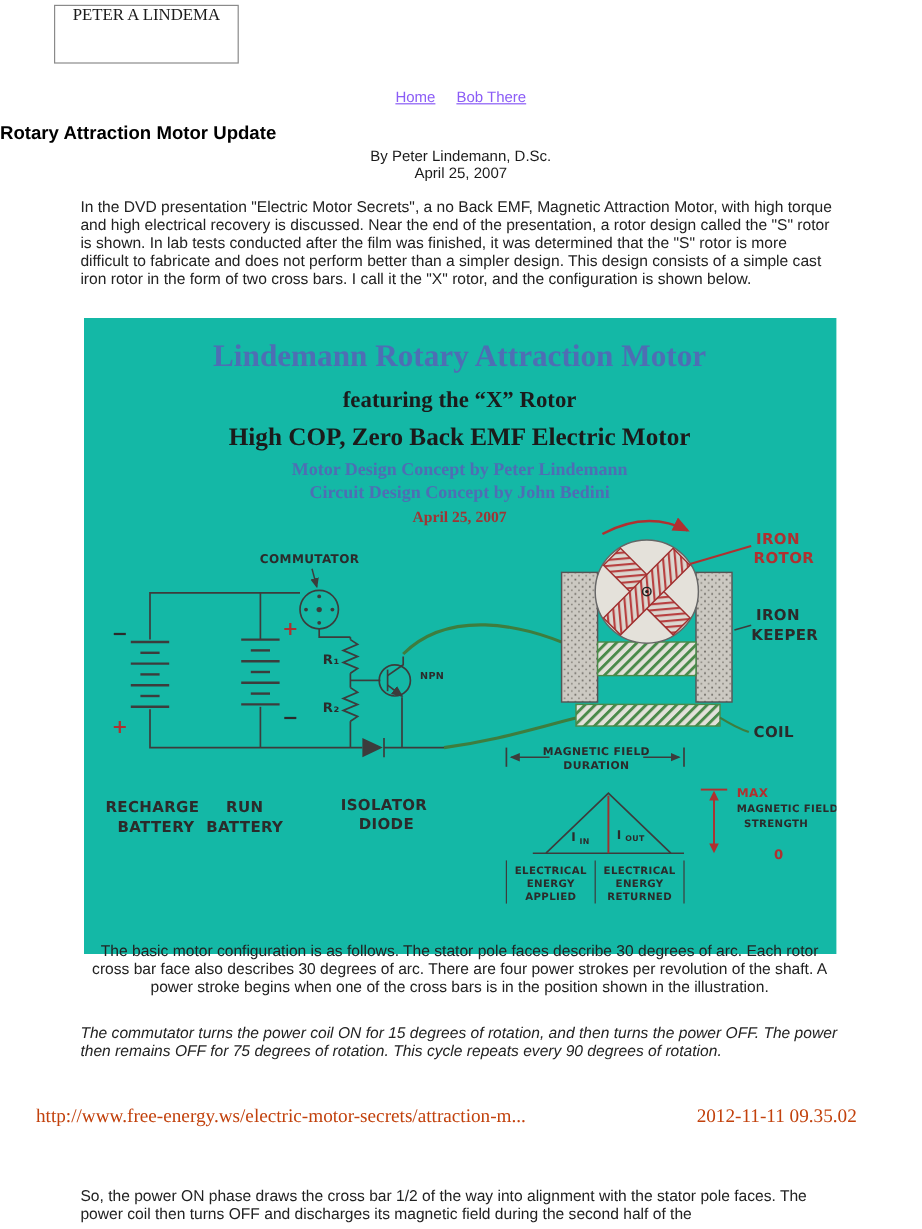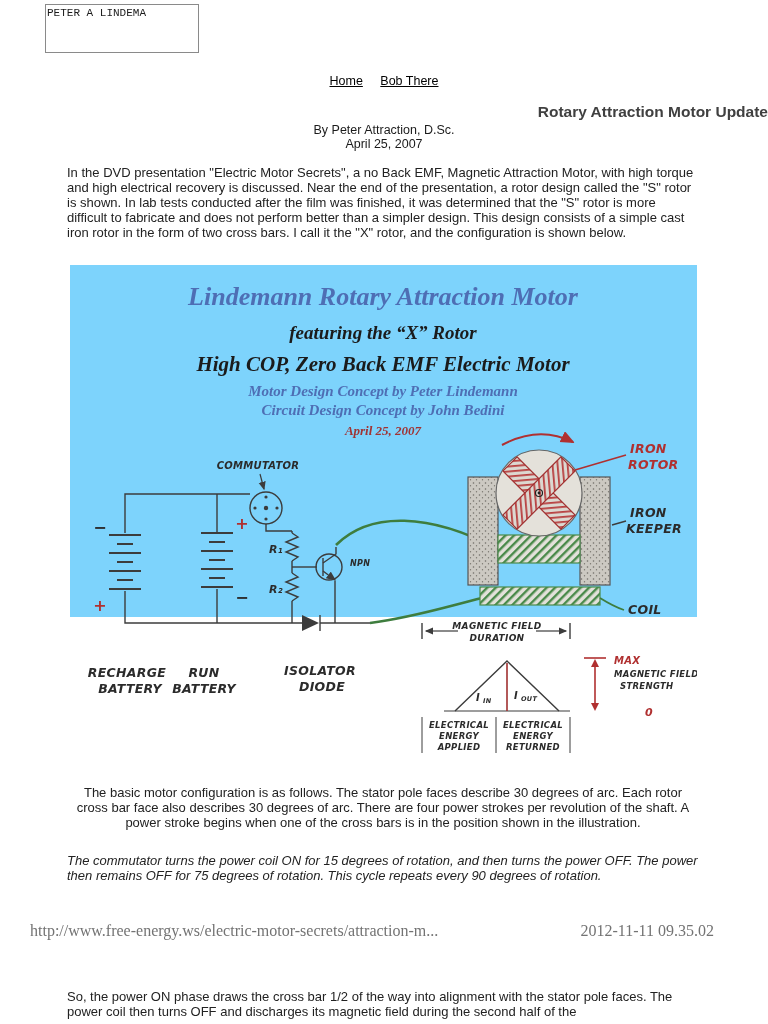--- a/index.html
+++ b/index.html
@@ -1,44 +1,44 @@
 <!DOCTYPE html>
 <html><head>
 <meta charset="utf-8">
 <style>
   html,body{margin:0;padding:0;background:#ffffff;}
   .page{position:relative;width:768px;height:1024px;background:#ffffff;overflow:hidden;
         font-family:"Liberation Sans",sans-serif;color:#1b1b1b;}
 
   .header-box{position:absolute;left:45px;top:4px;width:152px;height:47px;
               border:1px solid #8a8a8a;background:#fff;overflow:hidden;}
-  .header-box span{display:block;font-family:Liberation Mono, monospace;font-size:11px;
-                   line-height:17px;white-space:nowrap;padding:0 1px;}
+  .header-box span{display:block;font-family:Liberation Serif, serif;font-size:14px;
+                   line-height:17px;white-space:nowrap;padding:0 1px;text-align:center;}
 
   .nav{position:absolute;top:74px;left:0;width:100%;text-align:center;font-size:12.5px;}
-  .nav a{color:#000000;text-decoration:underline;margin:0 7px;cursor:pointer;}
-
-  .title{position:absolute;top:103px;left:0;width:100%;text-align:right;
-         font-size:15.5px;font-weight:bold;margin:0;color:#404040;}
+  .nav a{color:#8b5cf6;text-decoration:underline;margin:0 7px;cursor:pointer;}
+
+  .title{position:absolute;top:103px;left:0;width:100%;text-align:left;
+         font-size:15.5px;font-weight:bold;margin:0;color:#000000;}
   .byline{position:absolute;top:123px;left:0;width:100%;text-align:center;font-size:12.5px;}
   .adate{position:absolute;top:137px;left:0;width:100%;text-align:center;font-size:12.5px;}
 
   .para{position:absolute;left:67px;width:632px;font-size:13px;line-height:14.9px;
         margin:0;color:#222;text-align:left;}
   #p1{top:166px;}
   #p2{top:786px;text-align:center;}
   #p3{top:854px;font-style:italic;}
   #p4{top:990px;}
 
-  .figure{position:absolute;left:70px;top:265px;width:627px;height:352px;
-          background:#7dd3fc;font-style:italic;}
+  .figure{position:absolute;left:70px;top:265px;width:627px;height:530px;
+          background:#14b8a6;}
 
   .print-footer{position:absolute;left:30px;top:922px;width:684px;display:flex;
                 justify-content:space-between;font-family:"Liberation Serif",serif;
-                font-size:16px;color:#737373;}
+                font-size:16px;color:#c2410c;}
 
   
   .fh1{font-family:"Liberation Serif",serif;font-weight:bold;font-size:26px;fill:#4e6eb4;}
   .fh2{font-family:"Liberation Serif",serif;font-weight:bold;font-size:19px;fill:#1b1b1b;}
   .fh3{font-family:"Liberation Serif",serif;font-weight:bold;font-size:21px;fill:#1b1b1b;}
   .fcr{font-family:"Liberation Serif",serif;font-weight:bold;font-size:15px;fill:#4e6eb4;}
   .fdt{font-family:"Liberation Serif",serif;font-weight:bold;font-size:13px;fill:#a03434;}
   .hd{font-family:"DejaVu Sans",sans-serif;font-weight:600;fill:#2b2b2b;letter-spacing:.3px;}
   .red{fill:#b03030;}
   .wire{stroke:#3c3c3c;stroke-width:1.4;fill:none;}
@@ -52,21 +52,21 @@
   <div class="header-box">
     <span>PETER A LINDEMA</span>
   </div>
 
   <div class="nav">
     <a>Home</a>
     <a>Bob There</a>
   </div>
 
   <h1 class="title">Rotary Attraction Motor Update</h1>
-  <div class="byline">By Peter Attraction, D.Sc.</div>
+  <div class="byline">By Peter Lindemann, D.Sc.</div>
   <div class="adate">April 25, 2007</div>
 
   <p class="para" id="p1">In the DVD presentation "Electric Motor Secrets", a no Back EMF, Magnetic Attraction Motor, with high torque and high electrical recovery is discussed. Near the end of the presentation, a rotor design called the "S" rotor is shown. In lab tests conducted after the film was finished, it was determined that the "S" rotor is more difficult to fabricate and does not perform better than a simpler design. This design consists of a simple cast iron rotor in the form of two cross bars. I call it the "X" rotor, and the configuration is shown below.</p>
 
   <div class="figure">
     <svg viewBox="0 0 627 500" width="627" height="500">
       <defs>
         <pattern id="stipple" width="6" height="6" patternUnits="userSpaceOnUse">
           <rect width="6" height="6" fill="#ccc9c2"></rect>
           <circle cx="1.5" cy="2" r="0.8" fill="#6f6c66"></circle>

